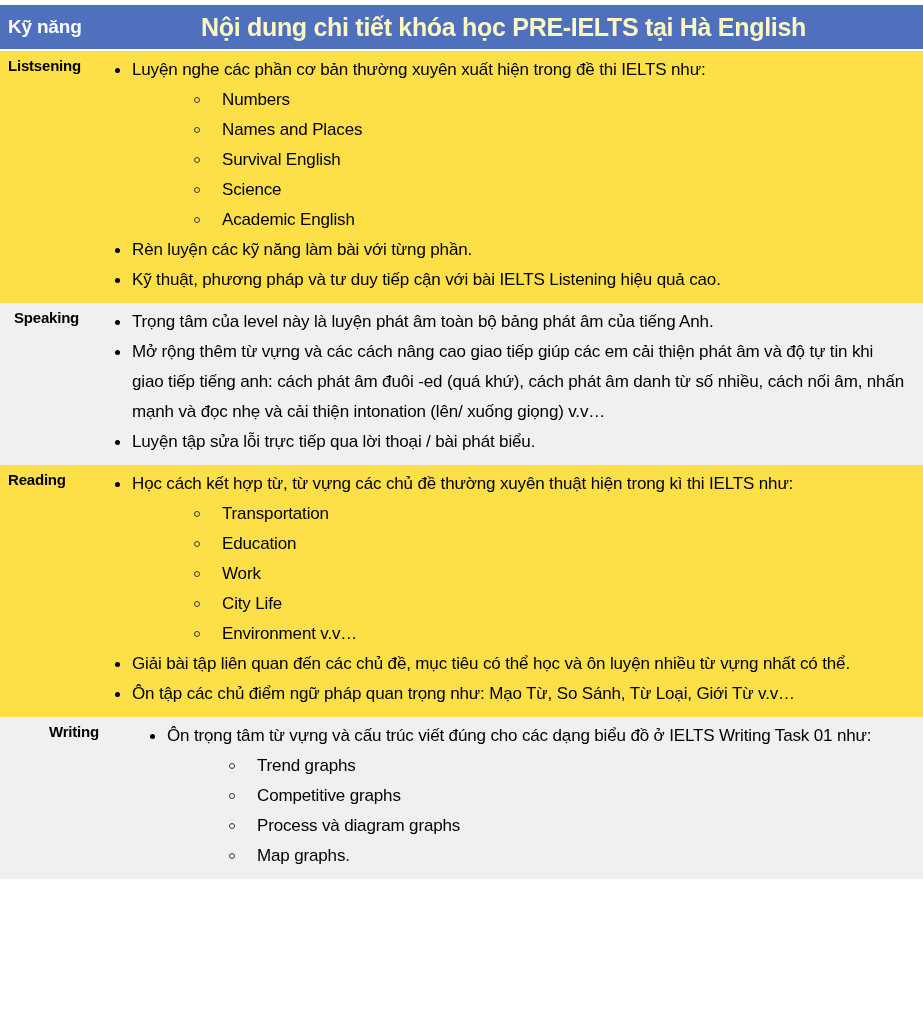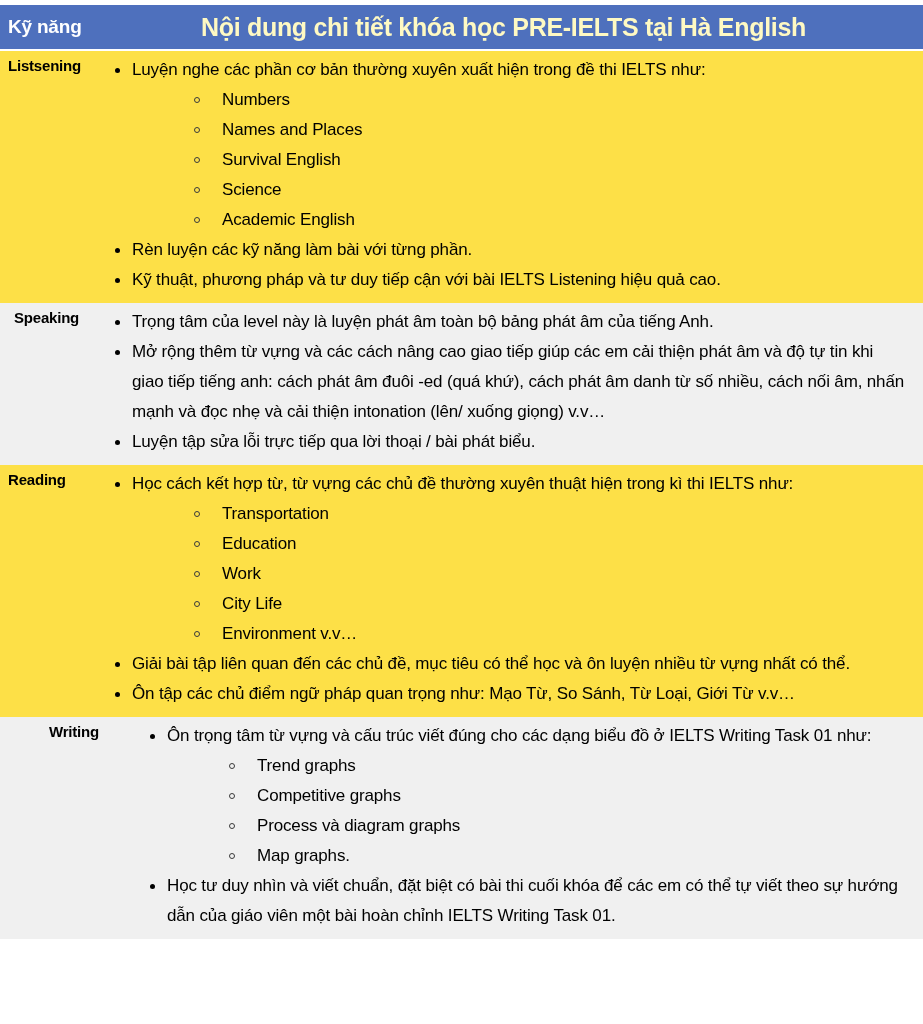--- a/index.html
+++ b/index.html
@@ -245,22 +245,19 @@
           <ul class="lvl1">
             <li>
               <span class="txt">Ôn trọng tâm từ vựng và cấu trúc viết đúng cho các dạng biểu đồ ở IELTS Writing Task 01 như:</span>
               <ul class="lvl2">
                 <li>Trend graphs</li>
                 <li>Competitive graphs</li>
                 <li>Process và diagram graphs</li>
                 <li>Map graphs.</li>
               </ul>
             </li>
-            <li>
-              <span class="txt">Học tư duy nhìn và viết chuẩn, đặt biệt có bài thi cuối khóa để các em có thể tự viết theo sự hướng dẫn của giáo viên một bài hoàn chỉnh IELTS Writing Task 01.</span>
-            </li>
           </ul>
         </div>
       </div>
     </div>
 
   <div class="bottom-white"></div>
 </div>
 
 </body></html>

